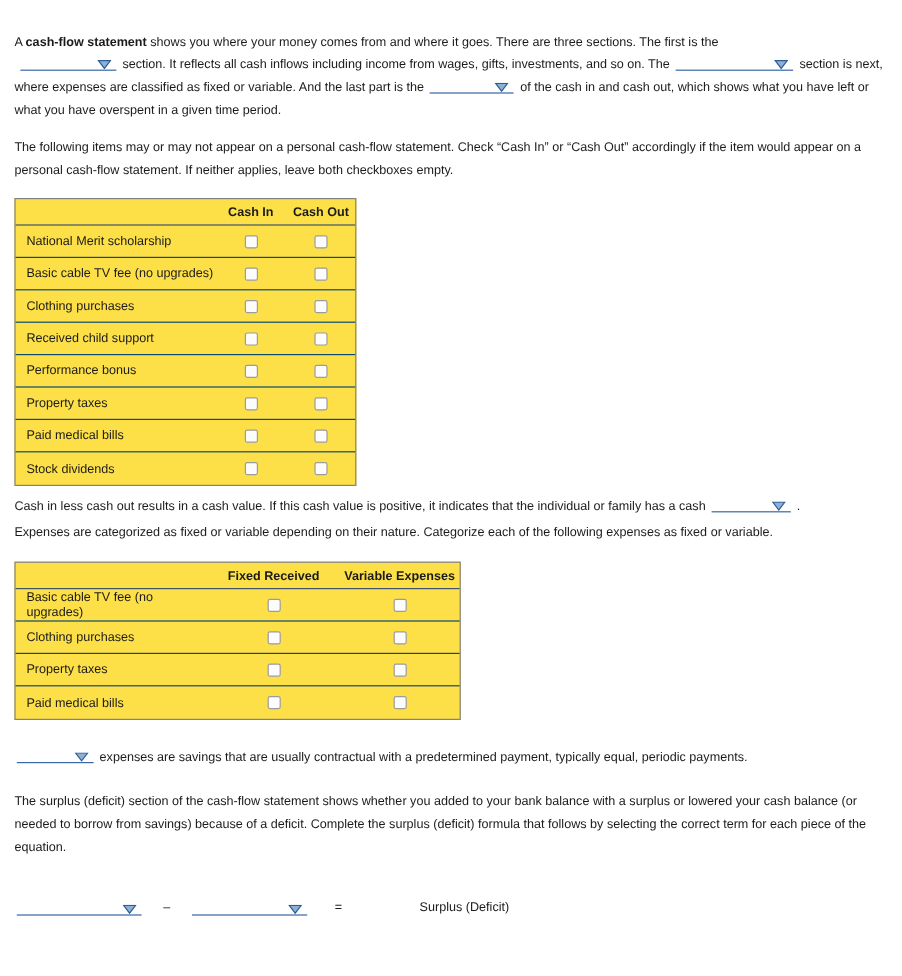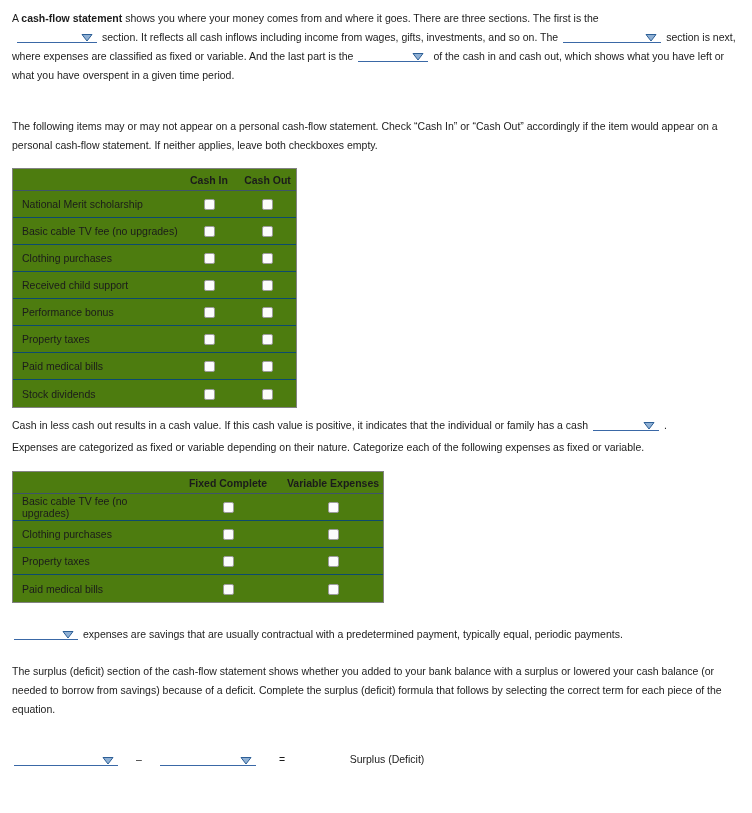--- a/index.html
+++ b/index.html
@@ -4,49 +4,49 @@
 <style>
   * { box-sizing: border-box; margin: 0; padding: 0; }
   html, body { width: 752px; height: 813px; }
   body {
     background: #ffffff;
     font-family: "Liberation Sans", sans-serif;
     font-size: 10.5px;
     color: #1b1b1b;
     overflow: hidden;
   }
-  .page { padding: 9px 12px 0 12px; width: 752px; }
+  .page { padding: 26px 12px 0 12px; width: 752px; }
   p { line-height: 19px; }
   strong, .bold { font-weight: bold; }
 
   
   .dd {
     display: inline-block;
     position: relative;
     height: 13px;
     border-bottom: 1px solid #3a68a6;
     margin: 0 5px;
     vertical-align: -2px;
     cursor: pointer;
   }
   .dd svg { position: absolute; right: 4px; bottom: 0; display: block; }
   .dd-full { width: 100%; margin: 0; display: block; height: 14px; }
 
   
   .p-intro      { margin-top: 0; }
-  .p-instr1     { margin-top: 32px; }
+  .p-instr1     { margin-top: 12px; }
   .p-cashval    { margin-top: 8px; }
   .p-instr2     { margin-top: 3px; }
   .p-fixedsent  { margin-top: 22px; }
   .p-surplus    { margin-top: 18px; }
 
   
   .qtable {
     border: 1px solid #828282;
-    background: #4d7c0f;
+    background: #fde047;
   }
   .t1 { width: 285px; margin-top: 13px; }
   .t2 { width: 372px; margin-top: 14px; }
   .trow { display: grid; align-items: center; height: 27px; }
   .t1 .trow { grid-template-columns: 168px 56px 61px; }
   .t2 .trow { grid-template-columns: 162px 106px 104px; }
   .trow.thead { height: 22px; border-bottom: 1px solid #3e536b; font-weight: bold; }
   .trow + .trow:not(:last-child) { border-bottom: 1px solid #c2c2c2; }
   .trow:not(.thead) + .trow { }
   .trow:not(.thead):not(:last-child) { border-bottom: 1px solid #0c4a6e; }
@@ -143,21 +143,21 @@
 
   <p class="p-cashval"><span>Cash in less cash out results in a cash value. If this cash value is positive, it indicates that the individual or family has a cash</span><span class="dd" style="width:66px"><svg width="12" height="8" viewBox="0 0 12 8">
           <polygon points="1,0.5 11,0.5 6,7" fill="#8fb0d4" stroke="#2d5f96" stroke-width="1"></polygon>
         </svg></span><span>.</span></p>
 
   <p class="p-instr2">Expenses are categorized as fixed or variable depending on their nature. Categorize each of the following expenses as fixed or variable.</p>
 
   <div class="qtable t2">
     <div class="trow thead">
       <div class="cell"></div>
-      <div class="cell center">Fixed Complete</div>
+      <div class="cell center">Fixed Received</div>
       <div class="cell center">Variable Expenses</div>
     </div>
     <div class="trow">
       <div class="cell label">Basic cable TV fee (no upgrades)</div>
       <div class="cell center"><span class="cb"></span></div>
       <div class="cell center"><span class="cb"></span></div>
     </div>
     <div class="trow">
       <div class="cell label">Clothing purchases</div>
       <div class="cell center"><span class="cb"></span></div>

